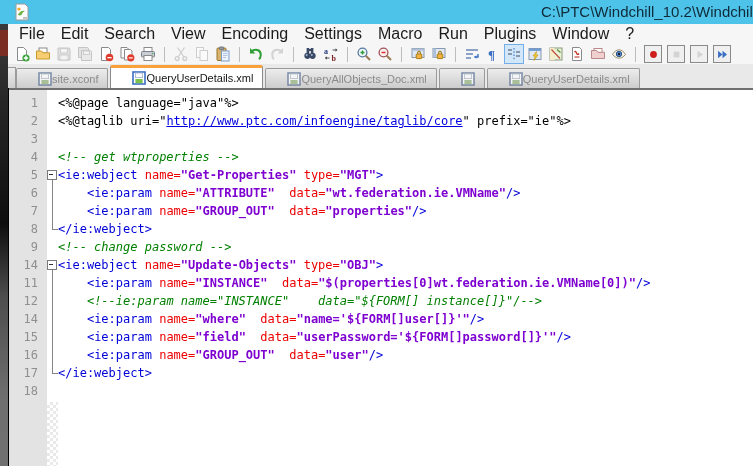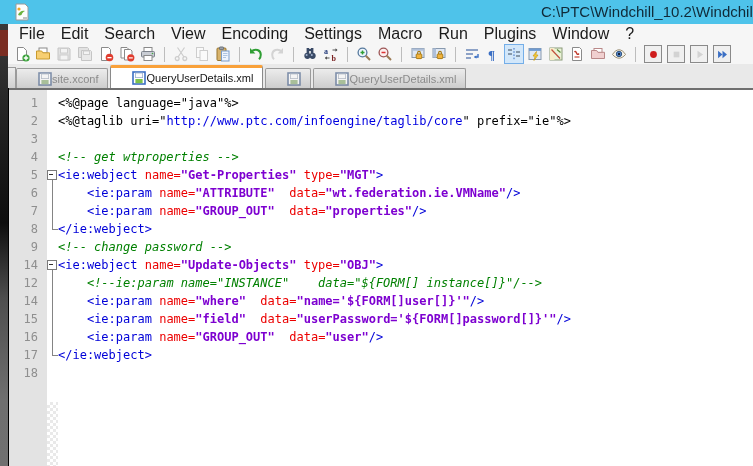--- a/index.html
+++ b/index.html
@@ -71,21 +71,21 @@
   .fold.fe::after{content:"";position:absolute;left:5px;top:9px;width:6px;height:1px;background:#848484;}
   .fold.fbx::before{content:"";position:absolute;left:5px;top:14px;bottom:0;width:1px;background:#848484;}
   .fold .box{position:absolute;left:0;top:4px;width:8px;height:8px;border:1px solid #7a7a7a;background:#fff;}
   .fold .box::after{content:"";position:absolute;left:1px;top:3px;width:4px;height:1px;background:#333;}
 
   
   .sg.t{color:var(--c-tag);}
   .sg.a{color:var(--c-attr);margin-top:20px;}
   .sg.v{color:var(--c-val);font-weight:bold;}
   .sg.c{color:var(--c-com);font-style:italic;}
-  .sg.u{color:var(--c-url);}
+  .sg.u{color:var(--c-url);text-decoration:underline;}
   .sg.d{color:var(--c-def);}
 </style>
 </head>
 <body>
 
 <div class="screen" style="--c-titlebar: #4ec3ea; --c-accent: #f9a13a; --c-curline: #e7e7ff; --c-com: #008000; --c-tag: #0000d8; --c-attr: #ec0000; --c-val: #7d00d0; --c-def: #000000; --c-url: #0000e0; --c-num: #8f8f8f; --c-caret: #8f00b0;">
 
   <div class="titlebar">
     <span class="app-icon">
       <svg viewBox="0 0 18 18">
@@ -352,20 +352,30 @@
         <span>QueryUserDetails.xml</span>
       </div>
       <div class="tab">
         <span class="ticon">
           <svg viewBox="0 0 14 14">
             <rect x="1" y="1" width="12" height="12" fill="#fff" stroke="#3b6fc4" stroke-width="1.6"></rect>
             <rect x="3.4" y="2" width="7.2" height="4.6" fill="#fdfdfd" stroke="#9ab0d0" stroke-width=".8"></rect>
             <rect x="3.4" y="8" width="7.2" height="4.2" fill="#7cc24a"></rect>
           </svg>
         </span>
+        <span>QueryAllObjects_Doc.xml</span>
+      </div>
+      <div class="tab">
+        <span class="ticon">
+          <svg viewBox="0 0 14 14">
+            <rect x="1" y="1" width="12" height="12" fill="#fff" stroke="#3b6fc4" stroke-width="1.6"></rect>
+            <rect x="3.4" y="2" width="7.2" height="4.6" fill="#fdfdfd" stroke="#9ab0d0" stroke-width=".8"></rect>
+            <rect x="3.4" y="8" width="7.2" height="4.2" fill="#7cc24a"></rect>
+          </svg>
+        </span>
       </div>
       <div class="tab">
         <span class="ticon">
           <svg viewBox="0 0 14 14">
             <rect x="1" y="1" width="12" height="12" fill="#fff" stroke="#3b6fc4" stroke-width="1.6"></rect>
             <rect x="3.4" y="2" width="7.2" height="4.6" fill="#fdfdfd" stroke="#9ab0d0" stroke-width=".8"></rect>
             <rect x="3.4" y="8" width="7.2" height="4.2" fill="#7cc24a"></rect>
           </svg>
         </span>
         <span>QueryUserDetails.xml</span>
@@ -430,20 +440,25 @@
         <div class="text"><span class="sg c">&lt;!-- change password --&gt;</span></div>
       </div>
       <div class="row">
         <div class="num">14</div>
         <div class="fold fbx">
           <div class="box"></div>
         </div>
         <div class="text"><span class="sg t">&lt;ie:webject</span><span class="sg d"> </span><span class="sg a">name=</span><span class="sg v">"Update-Objects"</span><span class="sg d"> </span><span class="sg a">type=</span><span class="sg v">"OBJ"</span><span class="sg t">&gt;</span></div>
       </div>
       <div class="row">
+        <div class="num">11</div>
+        <div class="fold fl"></div>
+        <div class="text"><span class="sg d">    </span><span class="sg t">&lt;ie:param</span><span class="sg d"> </span><span class="sg a">name=</span><span class="sg v">"INSTANCE"</span><span class="sg d">  </span><span class="sg a">data=</span><span class="sg v">"$(properties[0]wt.federation.ie.VMName[0])"</span><span class="sg t">/&gt;</span></div>
+      </div>
+      <div class="row">
         <div class="num">12</div>
         <div class="fold fl"></div>
         <div class="text"><span class="sg d">    </span><span class="sg c">&lt;!--ie:param name="INSTANCE"    data="${FORM[] instance[]}"/--&gt;</span></div>
       </div>
       <div class="row">
         <div class="num">14</div>
         <div class="fold fl"></div>
         <div class="text"><span class="sg d">    </span><span class="sg t">&lt;ie:param</span><span class="sg d"> </span><span class="sg a">name=</span><span class="sg v">"where"</span><span class="sg d">  </span><span class="sg a">data=</span><span class="sg v">"name='${FORM[]user[]}'"</span><span class="sg t">/&gt;</span></div>
       </div>
       <div class="row">

